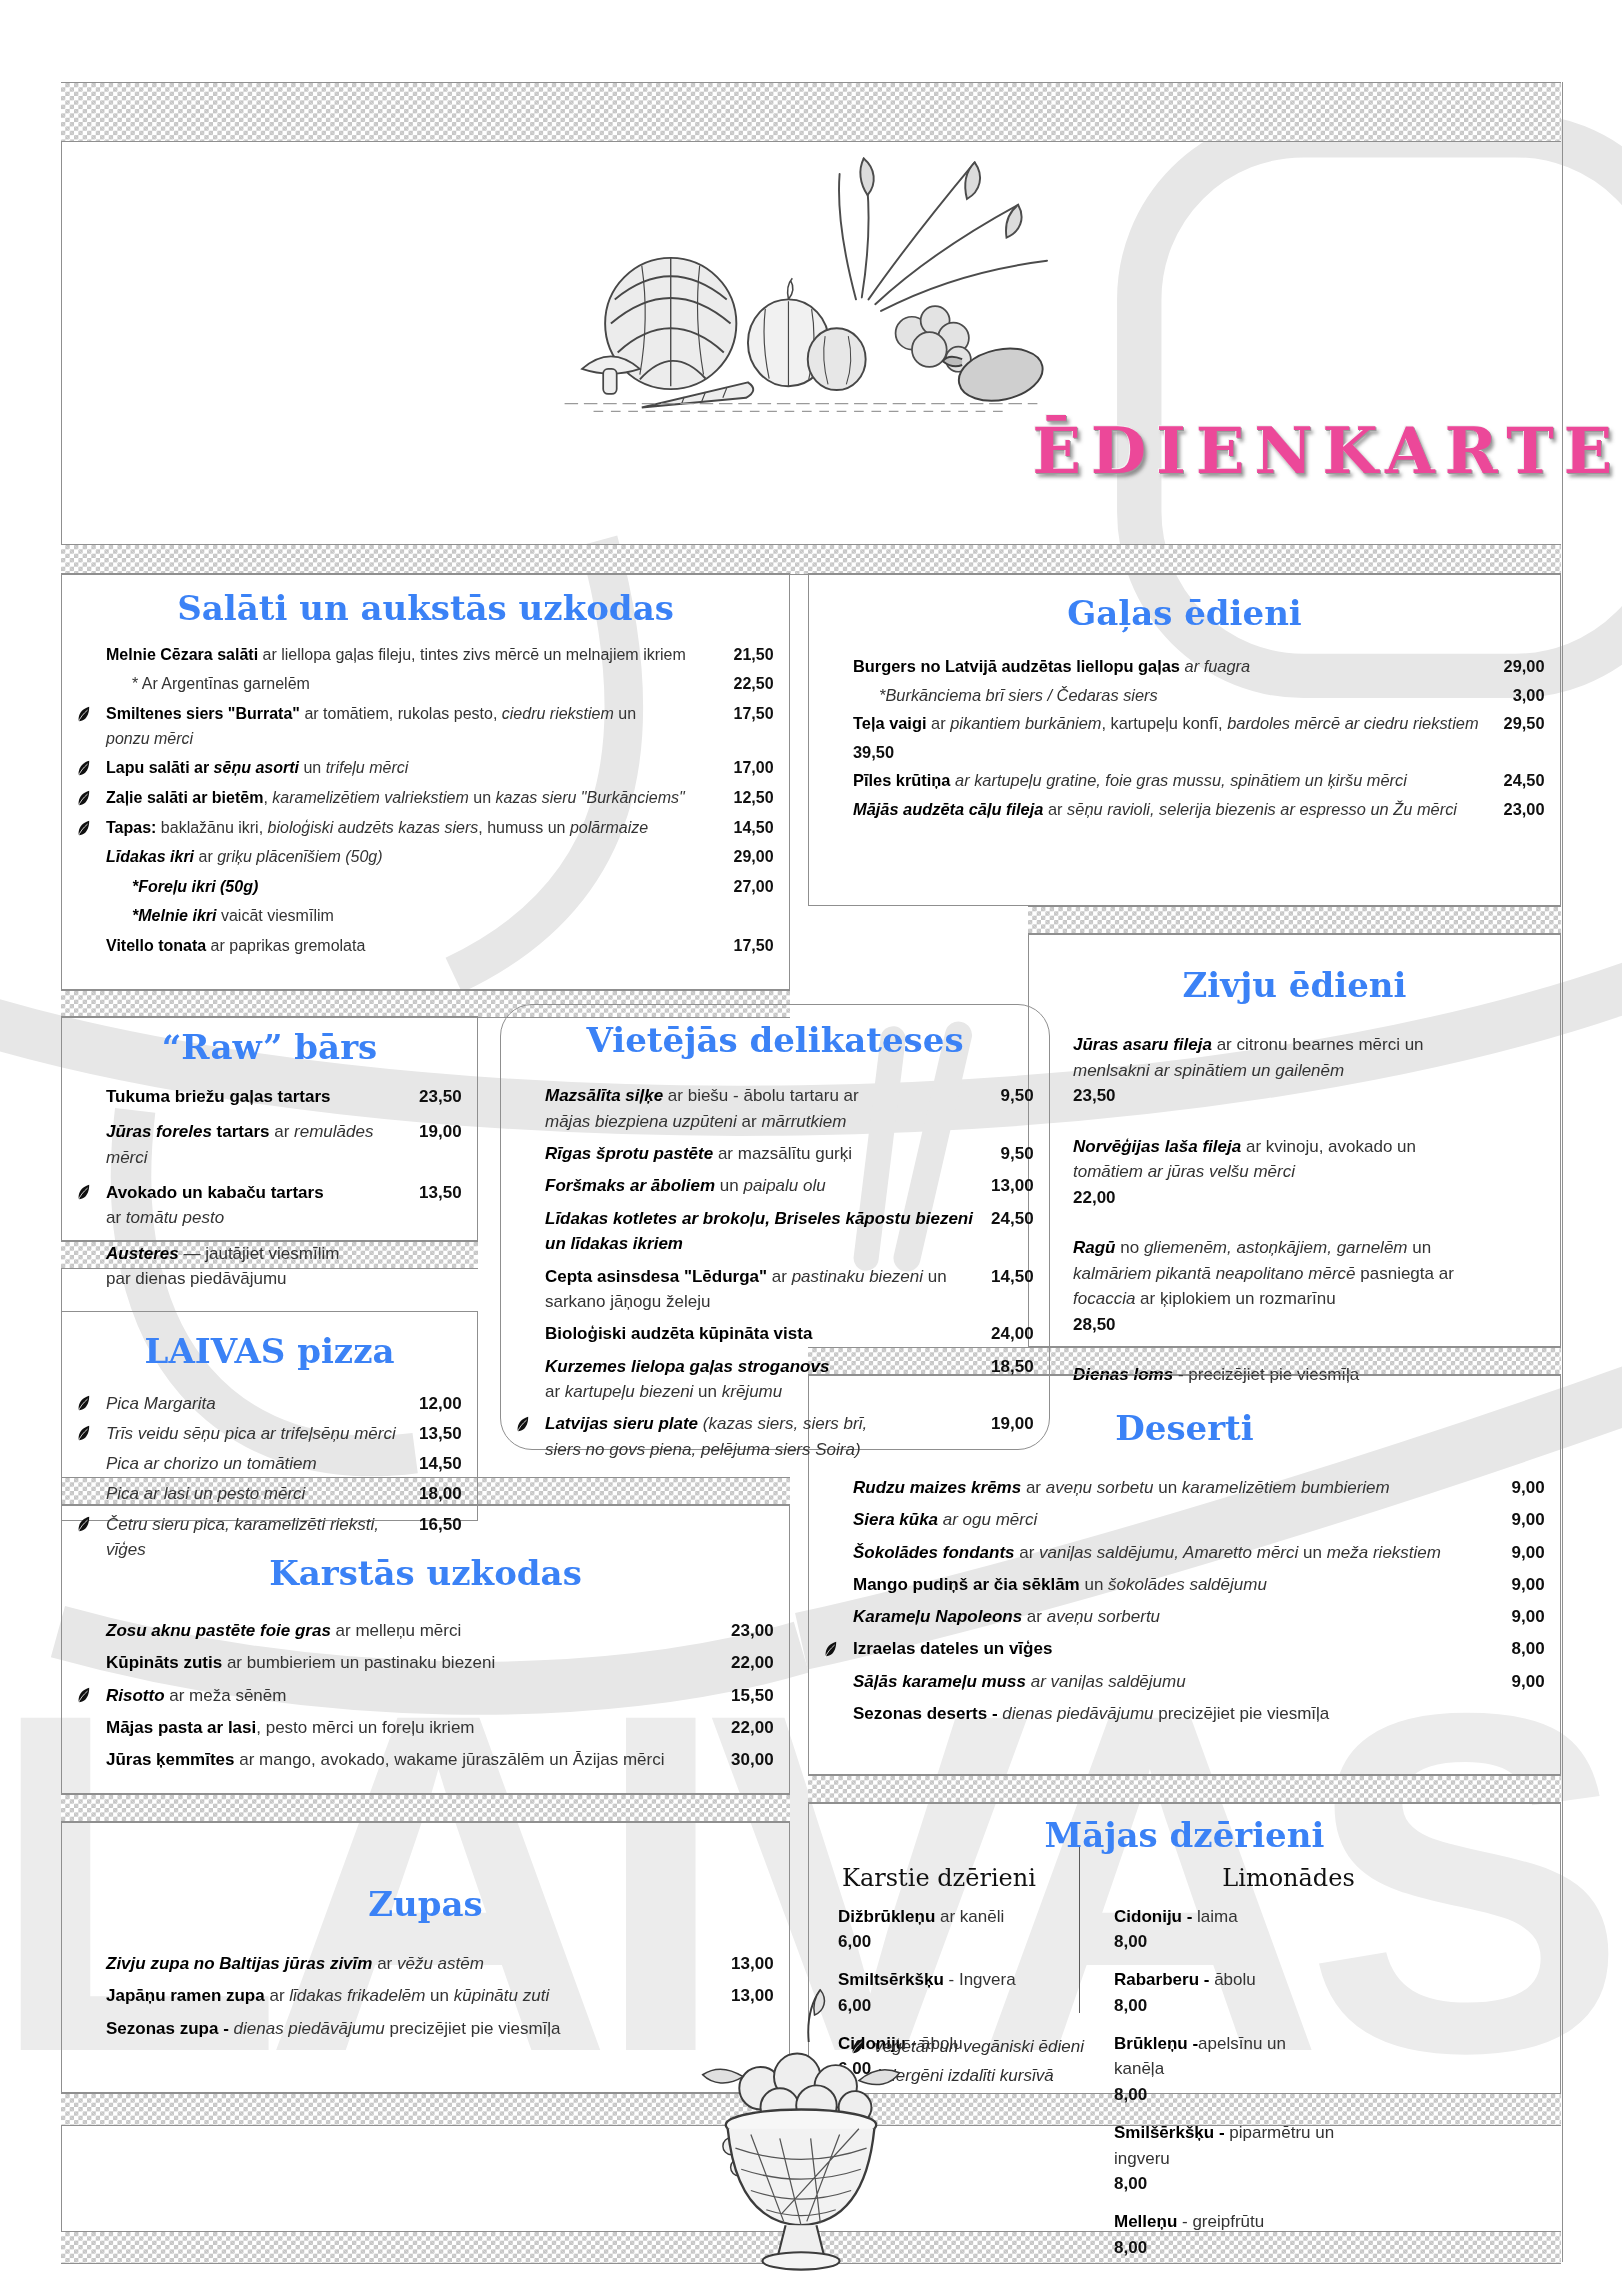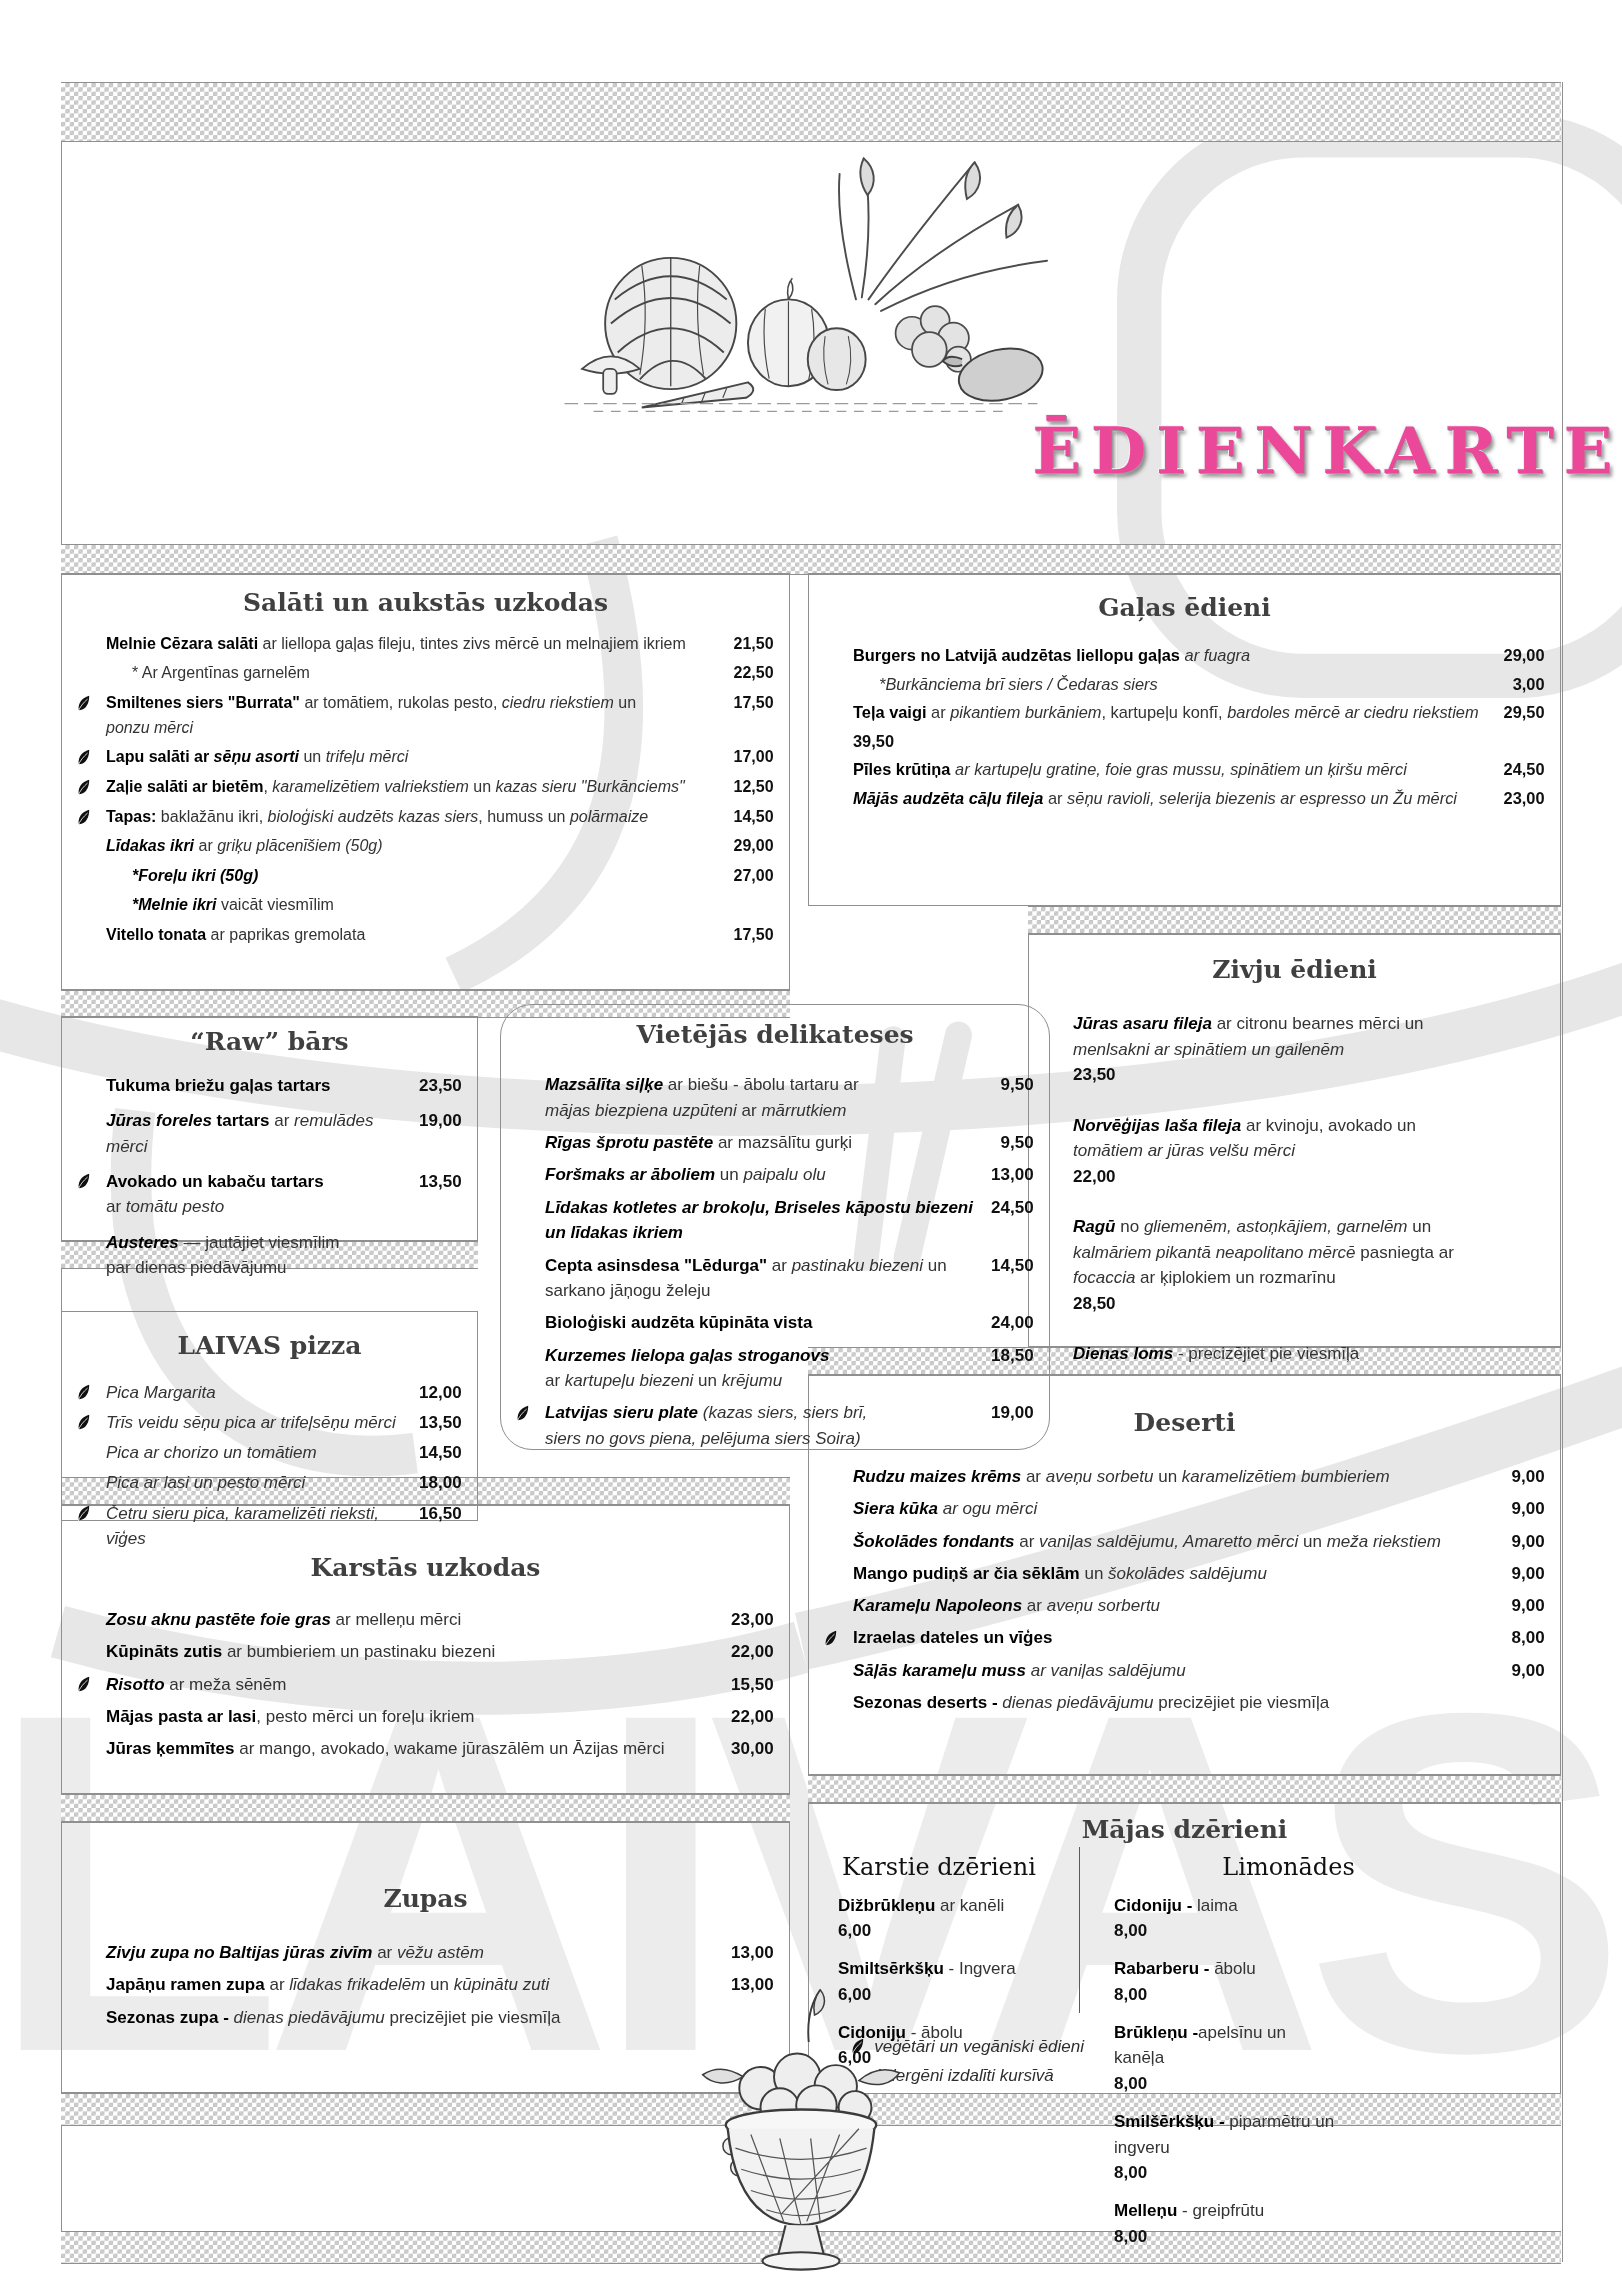--- a/index.html
+++ b/index.html
@@ -24,42 +24,42 @@
   
   .veg-illu{position:absolute;left:526px;top:145px;z-index:2;}
   .main-title{position:absolute;left:0;right:0;top:413px;z-index:2;text-align:right;
               font-family:"DejaVu Serif","Liberation Serif",serif;font-weight:bold;
               font-size:64px;letter-spacing:9.7px;color:#ec4899;
               text-shadow:-1px -1px 0 #f2f2f2,1px 1px 0 #9a9a9a,2.9px 3.9px 3.9px rgba(70,70,70,.55);}
 
   
   .box{position:absolute;z-index:2;border:1.9px solid #8f8f8f;background:transparent;box-sizing:border-box;}
   .sec-title{font-family:"DejaVu Serif","Liberation Serif",serif;font-weight:bold;
-             text-align:center;font-size:25px;color:#404040;margin:0;}
+             text-align:center;font-size:34px;color:#3b82f6;margin:0;}
   .items{padding-right:15.4px;}
   .mi{display:flex;align-items:flex-start;position:relative;padding-left:44px;line-height:1.5;font-size:17px;}
   .mi.ind{padding-left:70px;}
   .mi-text{flex:1 1 auto;padding-right:11.6px;}
   .mi-price{font-weight:bold;color:#0f0f0f;white-space:nowrap;}
   .leaf{position:absolute;left:15.4px;top:3.9px;width:14.5px;height:17.4px;}
   .r-b{font-weight:bold;color:#000;}
   .r-bi{font-weight:bold;font-style:italic;color:#000;}
   .r-i{font-style:italic;color:#333;}
   .r-r{color:#333;}
 
   
   .box-salati .sec-title{margin:13.5px 0 15.4px;}
   .box-salati .mi{font-size:16px;margin-bottom:4.8px;line-height:1.55;}
   .box-galas .sec-title{margin:19.3px 0 21px;}
   .box-galas .mi{font-size:16.4px;margin-bottom:3.9px;}
   .box-raw .sec-title{margin:9.7px 0 17.4px;}
   .box-raw .mi{margin-bottom:9.7px;}
   .box-vietejas .sec-title{margin:15.4px 0 23px;}
   .box-vietejas .mi{margin-bottom:6.8px;}
-  .box-zivju .sec-title{margin:21px 0 27px;}
+  .box-zivju .sec-title{margin:31px 0 27px;}
   .box-zivju .mi{margin-bottom:25px;flex-direction:column;}
   .box-pizza .sec-title{margin:19.3px 0 19.3px;}
   .box-pizza .mi{margin-bottom:4.8px;}
   .box-deserti .sec-title{margin:33px 0 27px;}
   .box-deserti .mi{margin-bottom:6.8px;}
   .box-karstas .sec-title{margin:48px 0 25px;}
   .box-karstas .mi{margin-bottom:6.8px;}
   .box-zupas .sec-title{margin:62px 0 27px;}
   .box-zupas .mi{margin-bottom:6.8px;}
 

